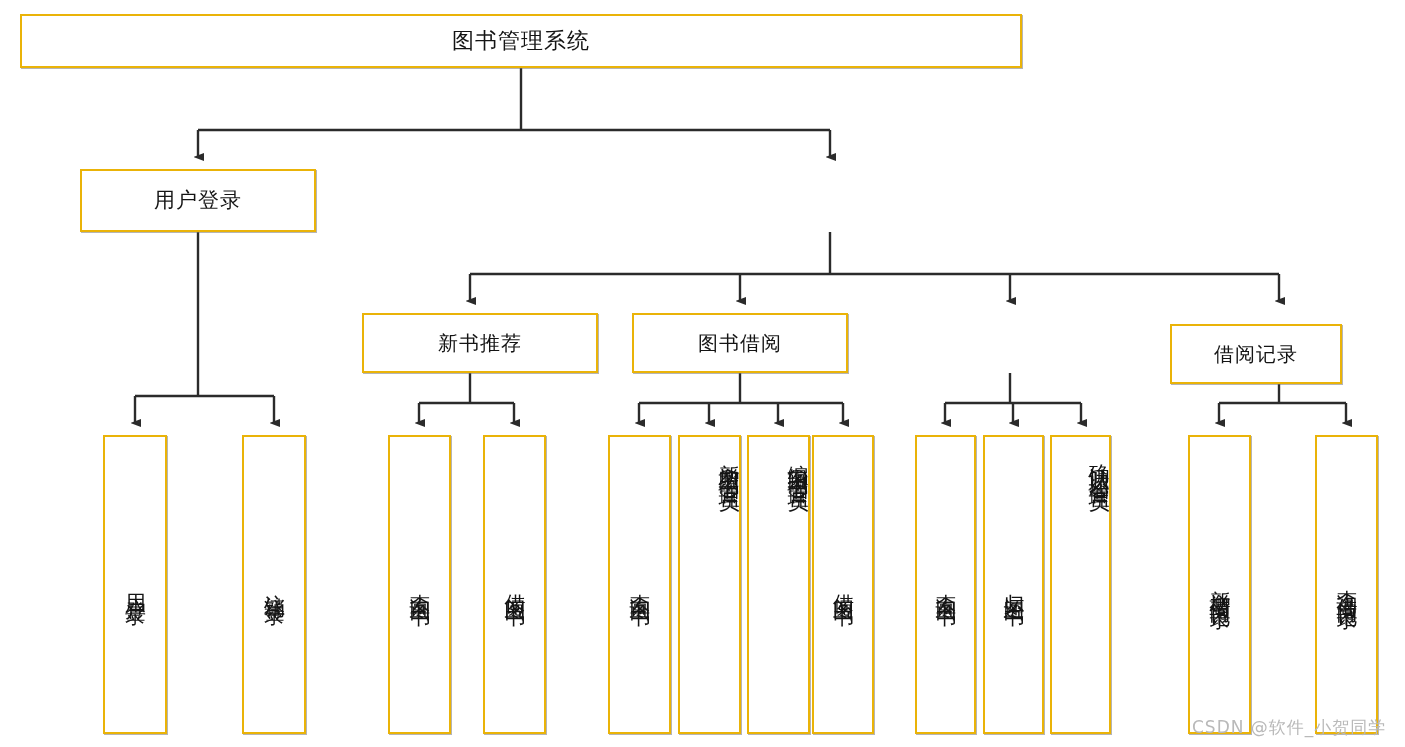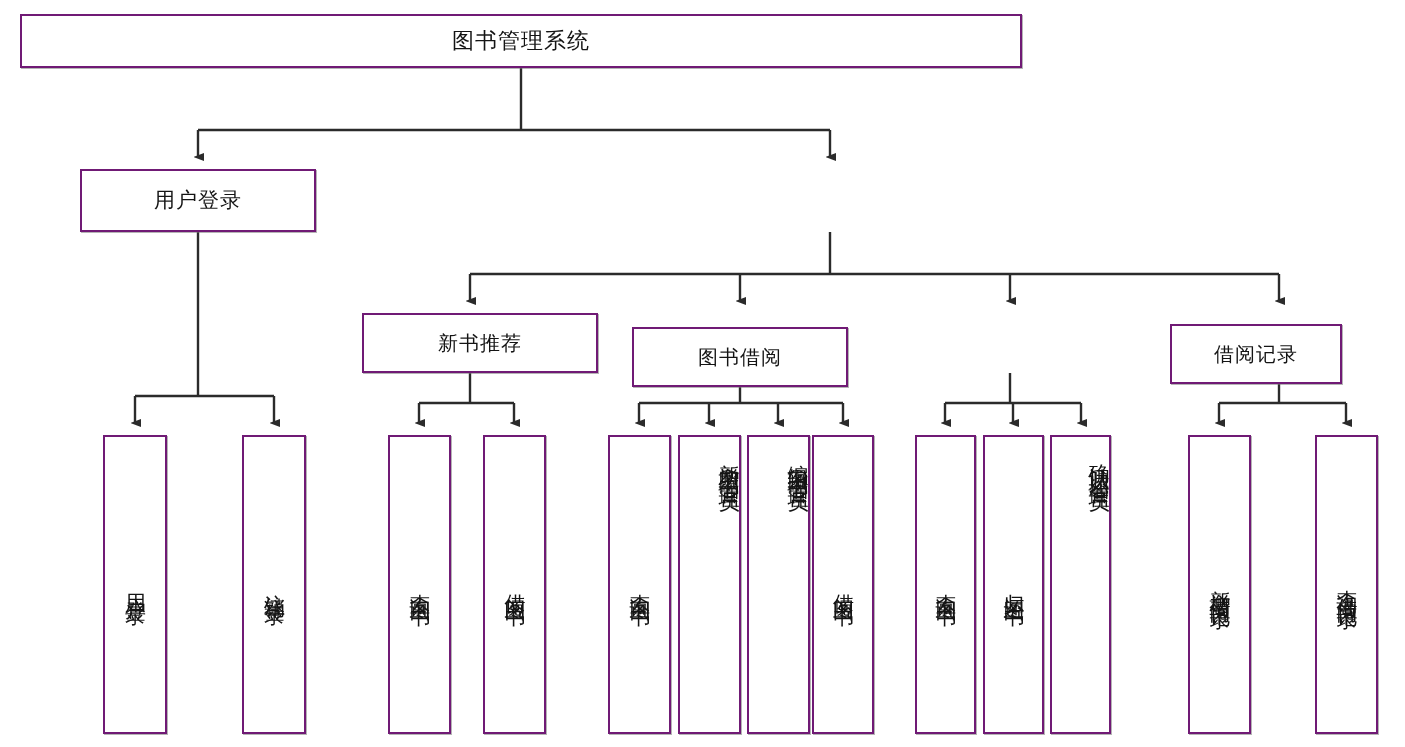--- a/index.html
+++ b/index.html
@@ -20,21 +20,21 @@
     position:absolute;
     left:0;top:0;
     width:1405px;height:747px;
     pointer-events:none;
   }
   
   .node{
     position:absolute;
     box-sizing:border-box;
     background:#ffffff;
-    border:2px solid #701a75;
+    border:2px solid #eab308;
     display:flex;
     align-items:center;
     justify-content:center;
     font-size:21px;
     line-height:1.15;
     letter-spacing:1px;
     color:#141414;
     white-space:nowrap;
     box-shadow:1px 1px 0 rgba(120,120,120,.55);
   }
@@ -119,35 +119,36 @@
       <path d="M1219,403 L1219,423" marker-end="url(#arrow)"></path>
       <path d="M1346,403 L1346,423" marker-end="url(#arrow)"></path>
     </g>
   </svg>
 
   <div class="node root" style="left:20px;top:14px;width:1002px;height:54px;">图书管理系统</div>
 
   <div class="node lvl1" style="left:80px;top:169px;width:236px;height:63px;">用户登录</div>
 
   <div class="node lvl2" style="left:362px;top:313px;width:236px;height:60px;">新书推荐</div>
-  <div class="node lvl2" style="left:632px;top:313px;width:216px;height:60px;margin-top:14px;">图书借阅</div>
+  <div class="node lvl2" style="left:632px;top:313px;width:216px;height:60px;">图书借阅</div>
   <div class="node lvl2" style="left:1170px;top:324px;width:172px;height:60px;">借阅记录</div>
 
   <div class="node leaf" style="left:103px;top:435px;width:64px;height:299px;">用户登录</div>
   <div class="node leaf" style="left:242px;top:435px;width:64px;height:299px;">注销登录</div>
 
   <div class="node leaf" style="left:388px;top:435px;width:63px;height:299px;">查询图书</div>
   <div class="node leaf" style="left:483px;top:435px;width:63px;height:299px;">借阅图书</div>
 
   <div class="node leaf" style="left:608px;top:435px;width:63px;height:299px;">查询图书</div>
   <div class="node leaf tall" style="left:678px;top:435px;width:63px;height:299px;">新增图书（管理员）</div>
   <div class="node leaf tall" style="left:747px;top:435px;width:63px;height:299px;">编辑图书（管理员）</div>
   <div class="node leaf" style="left:812px;top:435px;width:62px;height:299px;">借阅图书</div>
 
   <div class="node leaf" style="left:915px;top:435px;width:61px;height:299px;">查询图书</div>
   <div class="node leaf" style="left:983px;top:435px;width:61px;height:299px;">归还图书</div>
   <div class="node leaf tall" style="left:1050px;top:435px;width:61px;height:299px;">确认归还（管理员）</div>
 
   <div class="node leaf" style="left:1188px;top:435px;width:63px;height:299px;">新增借阅记录</div>
   <div class="node leaf" style="left:1315px;top:435px;width:63px;height:299px;">查询借阅记录</div>
 
+  <div class="watermark" style="left:1192px;top:716px;">CSDN @软件_小贺同学</div>
 
 </div>
 
 </body></html>

